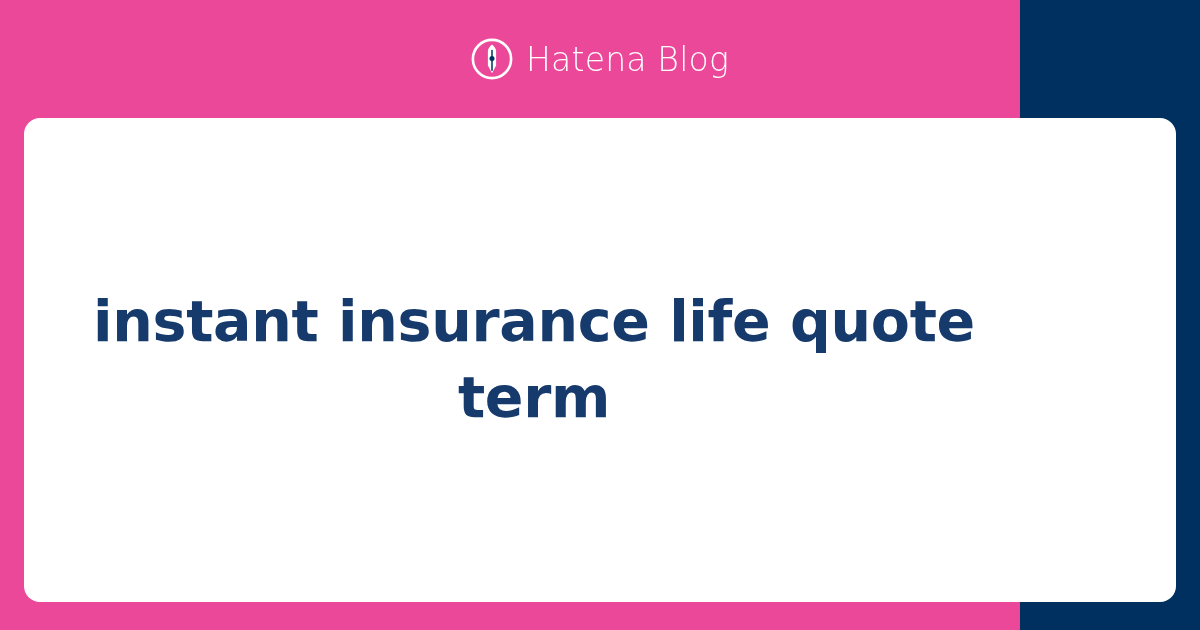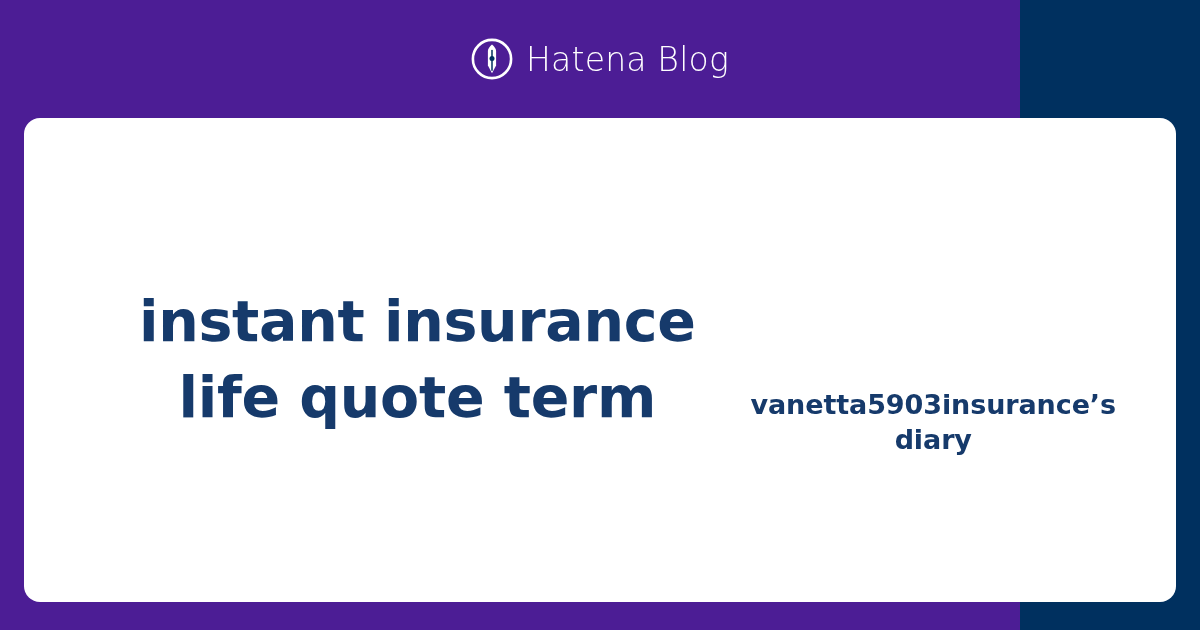--- a/index.html
+++ b/index.html
@@ -13,21 +13,21 @@
     height: 630px;
     overflow: hidden;
     font-family: "Liberation Sans", sans-serif;
     background: #00305f;
   }
 
   .og-canvas {
     position: relative;
     width: 1020px;
     height: 630px;
-    background: #4c1d95;
+    background: #ec4899;
     box-sizing: border-box;
   }
 
   
   .brand-header {
     position: absolute;
     top: 0;
     left: 0;
     width: 1200px;
     height: 118px;
@@ -127,18 +127,17 @@
 
       <span class="brand-wordmark">Hatena Blog</span>
     </div>
   </div>
 
   <div class="entry-card">
     <div class="entry-card-inner">
 
       <h1 class="entry-title">instant insurance life quote term</h1>
 
-      <p class="entry-blog-name">vanetta5903insurance’s diary</p>
 
     </div>
   </div>
 
 </div>
 
 </body></html>

